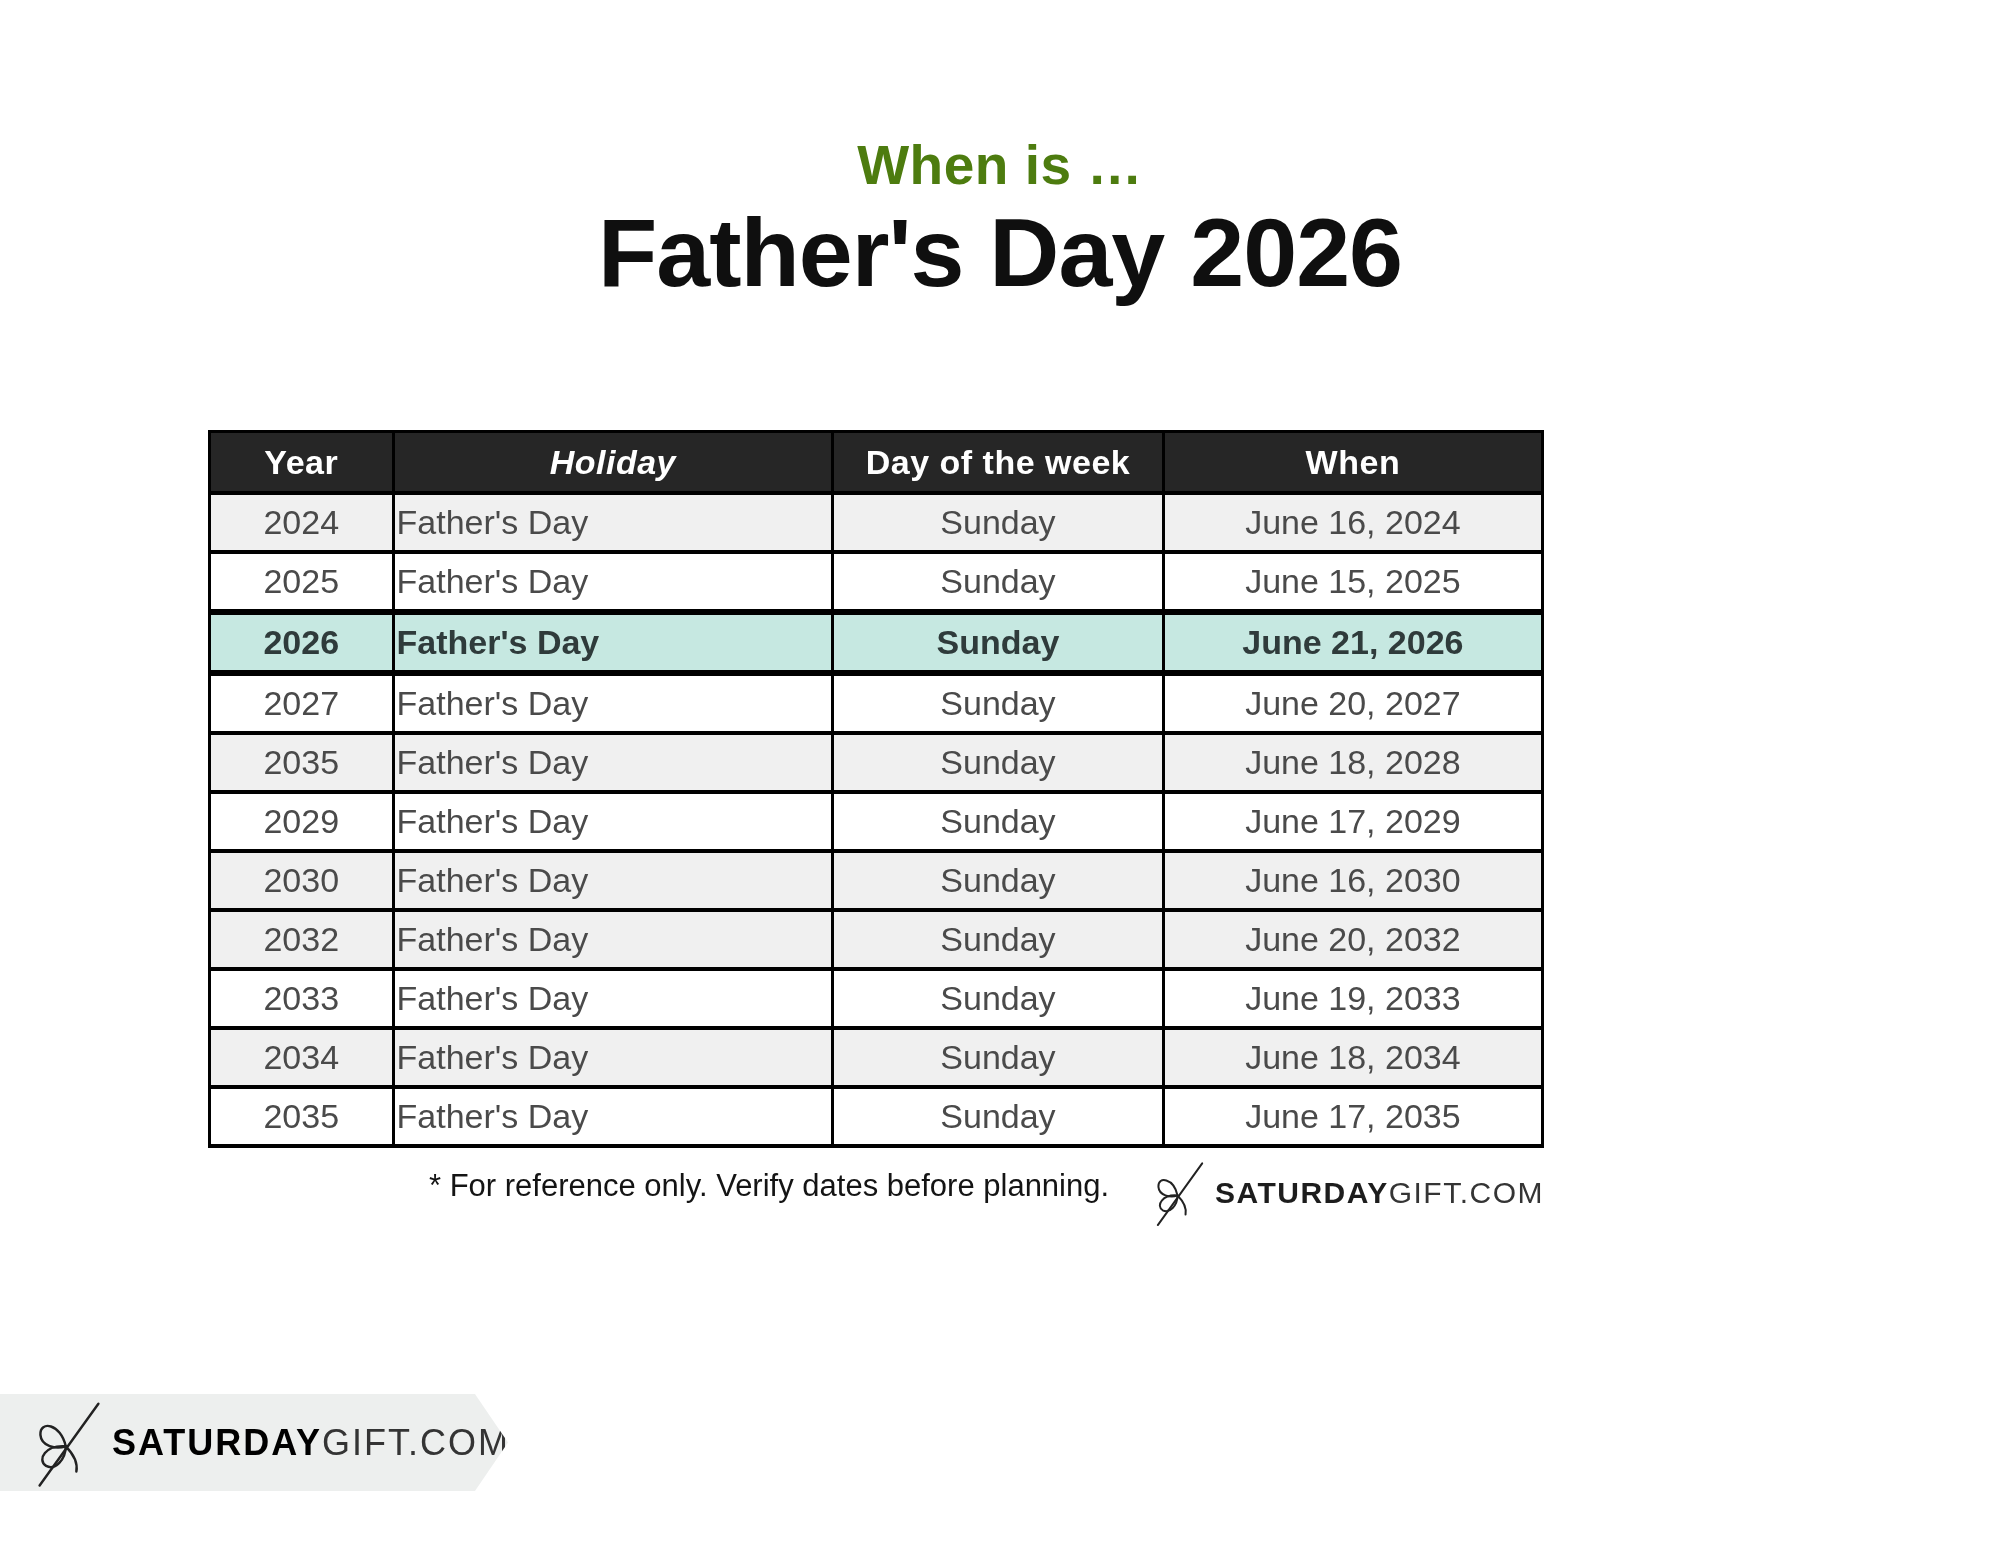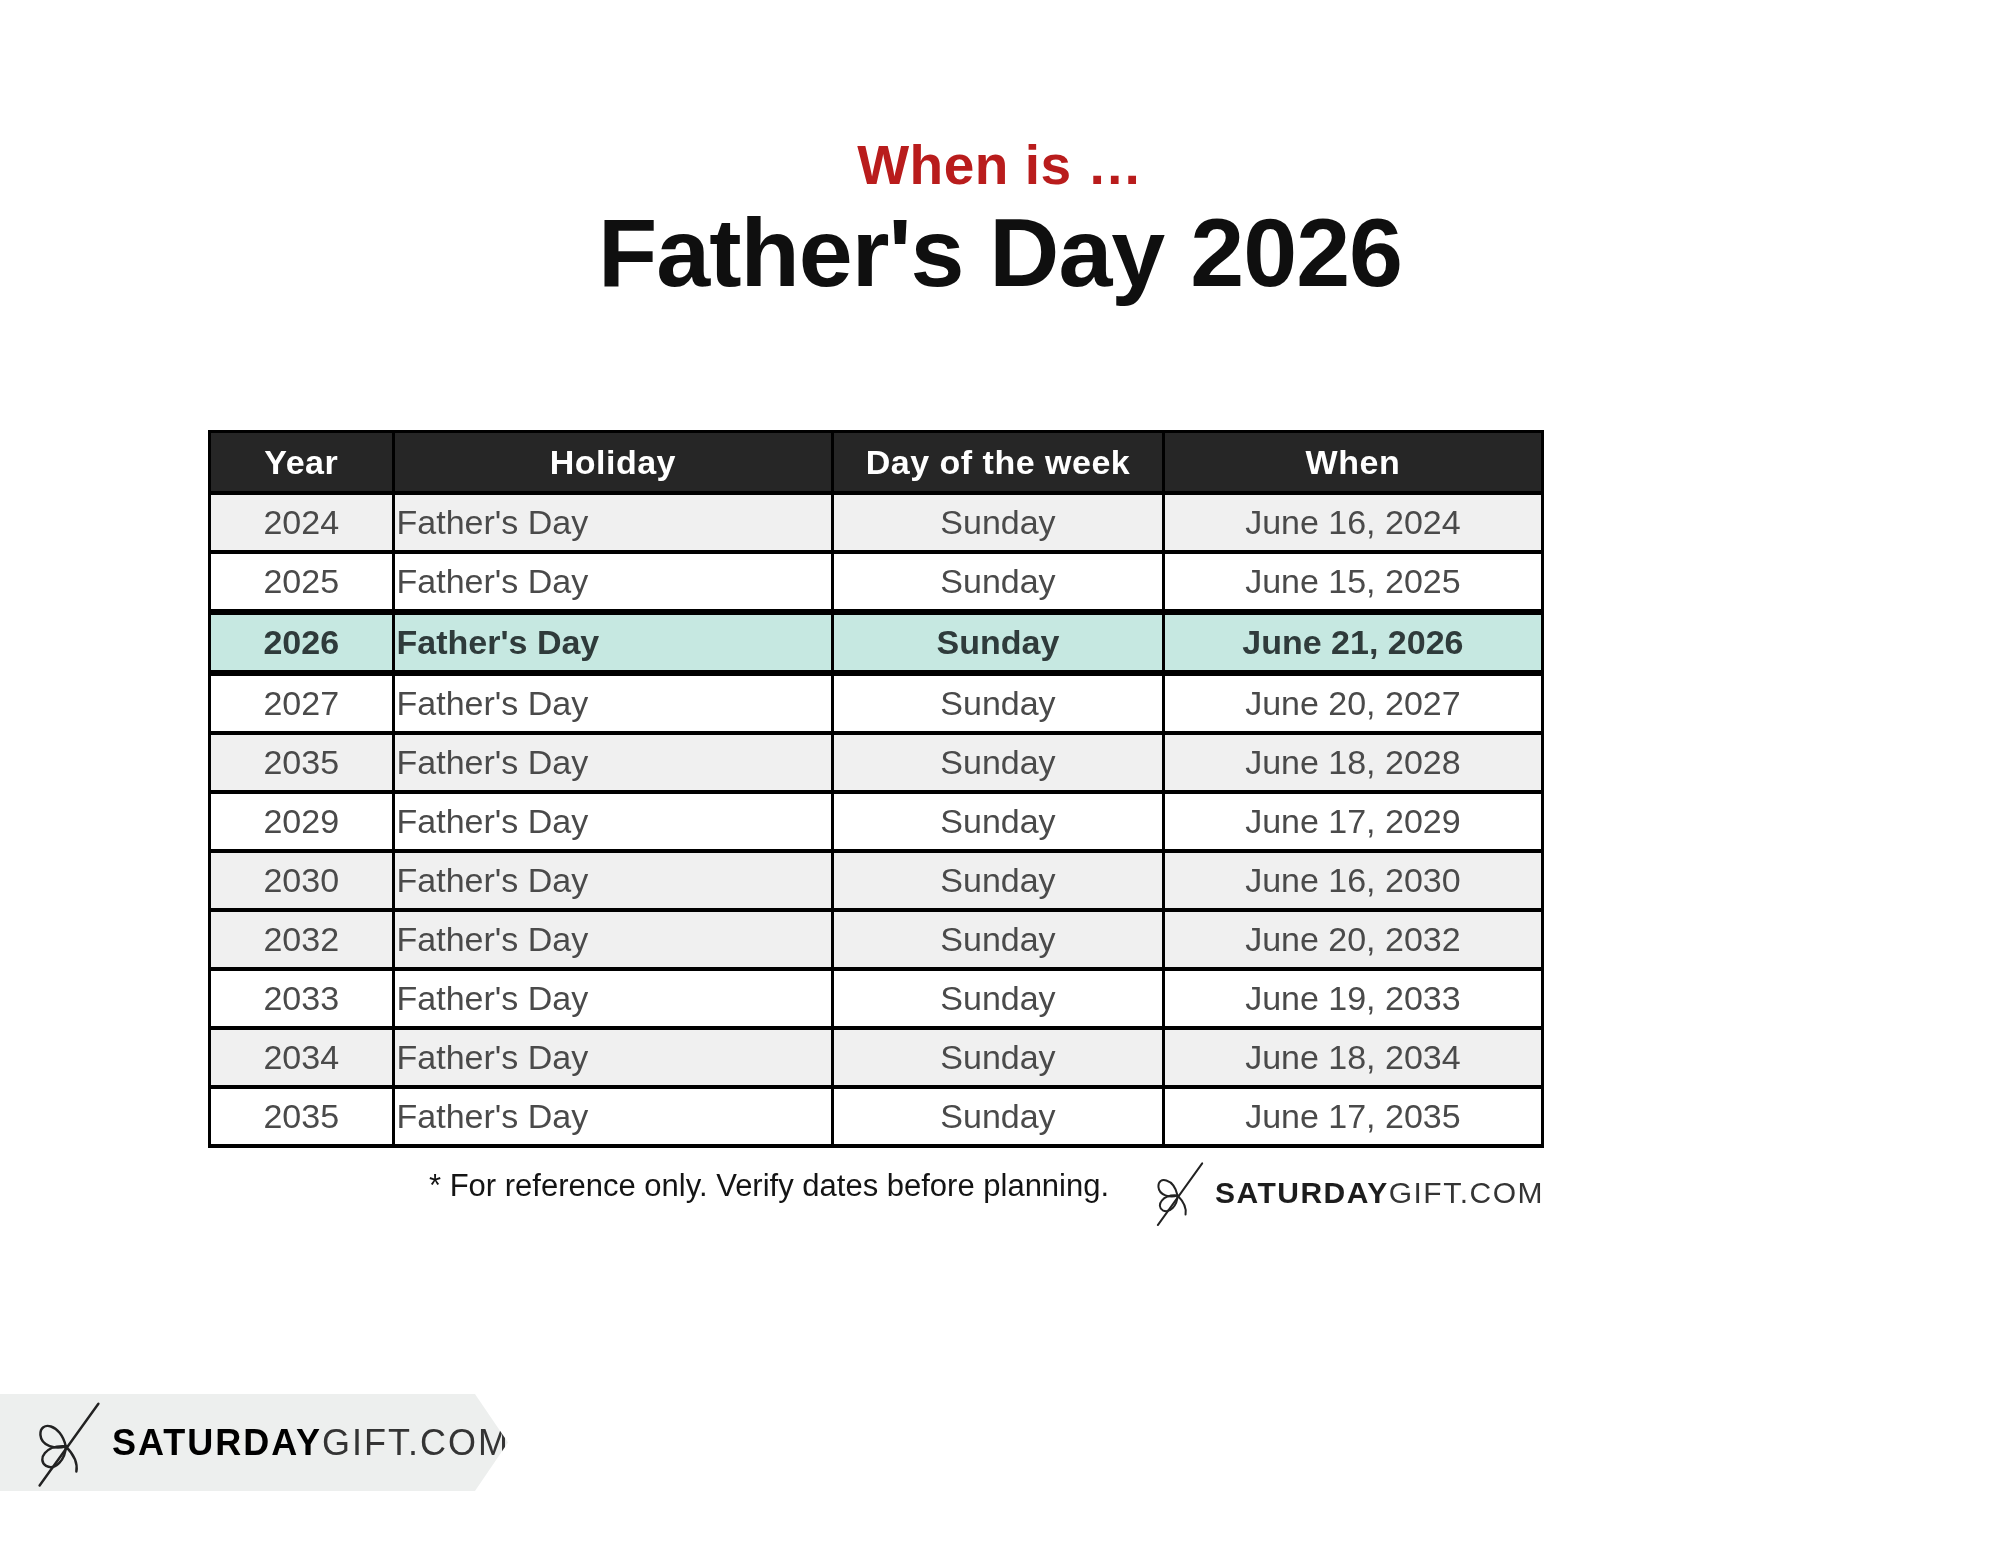--- a/index.html
+++ b/index.html
@@ -13,21 +13,21 @@
   }
 
   
   .eyebrow {
     position: absolute;
     top: 133px; left: 0;
     width: 100%;
     text-align: center;
     font-size: 55px;
     font-weight: 700;
-    color: #b91c1c;
+    color: #4d7c0f;
     letter-spacing: 0.5px;
   }
   .main-title {
     position: absolute;
     top: 197px; left: 0;
     width: 100%;
     margin: 0;
     text-align: center;
     font-size: 97px;
     font-weight: 700;
@@ -63,21 +63,21 @@
     letter-spacing: 0.5px;
   }
   .holiday-table td {
     height: 53px;
     color: var(--cell-text, #4a4a4a);
     background: var(--row-plain, #fff);
     border-top-width: 4px;
     border-bottom-width: 4px;
   }
   th.col-year    { width: 13.6%; }
-  th.col-holiday { width: 33.1%; }
+  th.col-holiday { width: 33.1%; font-style: italic; }
   th.col-day     { width: 24.8%; }
   th.col-date    { width: 28.5%; }
   .holiday-table td.col-holiday {
     text-align: left;
     padding-left: 2px;
   }
   tr.shaded td { background: var(--row-shaded, #f0f0f0); }
   tr.highlight td {
     background: var(--highlight, #c6e8e1);
     color: var(--highlight-text, #2f3b3b);

